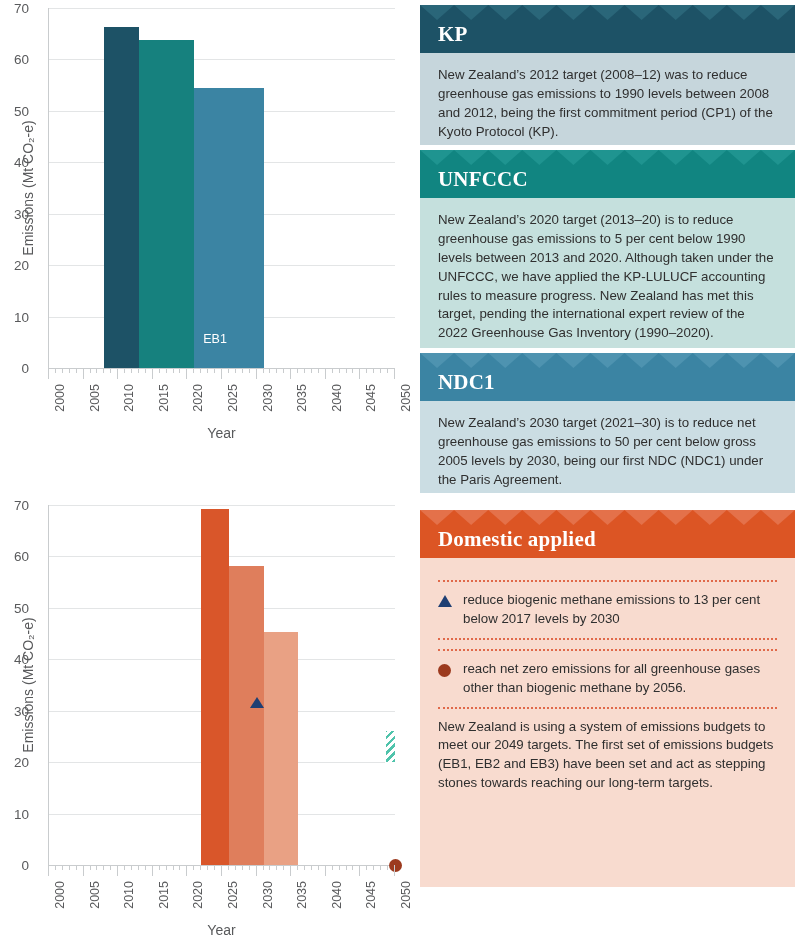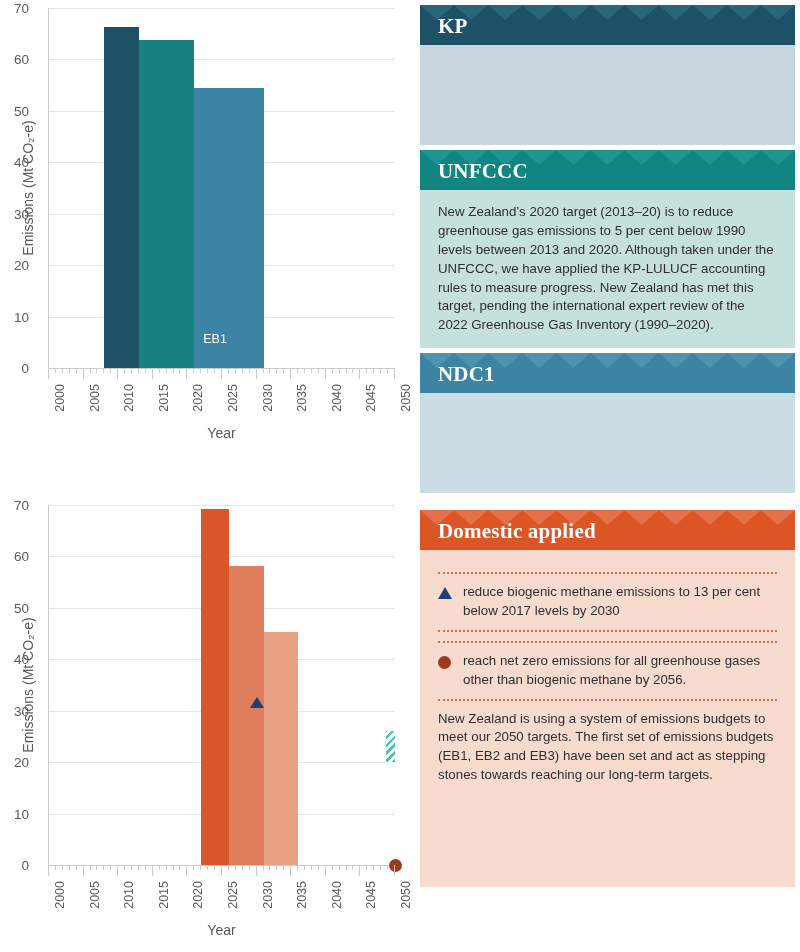--- a/index.html
+++ b/index.html
@@ -133,21 +133,21 @@
     position: absolute;
     left: 415px; top: 0;
     width: 385px; height: 952px;
   }
   .card {
     position: absolute;
     left: 5px; right: 5px;
   }
   .card-header {
     position: relative;
-    height: 40px;
+    height: 48px;
     overflow: hidden;
     color: #ffffff;
   }
   .card-header .zig {
     position: absolute;
     left: 0; right: 0; top: 0;
     height: 15px;
   }
   .card-header .htitle {
     position: absolute;
@@ -419,20 +419,23 @@
               <polygon points="136.36363636363637,0 153.40909090909093,15 170.45454545454547,0" fill="#2a6679"></polygon>
               <polygon points="170.45454545454547,0 187.5,15 204.54545454545456,0" fill="#2a6679"></polygon>
               <polygon points="204.54545454545456,0 221.59090909090912,15 238.63636363636365,0" fill="#2a6679"></polygon>
               <polygon points="238.63636363636365,0 255.6818181818182,15 272.72727272727275,0" fill="#2a6679"></polygon>
               <polygon points="272.72727272727275,0 289.7727272727273,15 306.81818181818187,0" fill="#2a6679"></polygon>
               <polygon points="306.81818181818187,0 323.8636363636364,15 340.90909090909093,0" fill="#2a6679"></polygon>
               <polygon points="340.90909090909093,0 357.9545454545455,15 375,0" fill="#2a6679"></polygon>
             </svg></div>
        <div class="htitle">KP</div>
      </div>
+     <div class="card-body">
+       <p>New Zealand’s 2012 target (2008–12) was to reduce greenhouse gas emissions to 1990 levels between 2008 and 2012, being the first commitment period (CP1) of the Kyoto Protocol (KP).</p>
+     </div>
       </div>
       <div class="card" style="top: 150px; height: 198px; background: rgb(197, 224, 221);">
         <div class="card-header" style="background:#118581">
        <div class="zig"><svg width="100%" height="15" viewBox="0 0 375 15" preserveAspectRatio="none">
             <rect width="375" height="15" fill="#118581"></rect>
               <polygon points="0,0 17.045454545454547,15 34.09090909090909,0" fill="#1f9490"></polygon>
               <polygon points="34.09090909090909,0 51.13636363636364,15 68.18181818181819,0" fill="#1f9490"></polygon>
               <polygon points="68.18181818181819,0 85.22727272727273,15 102.27272727272728,0" fill="#1f9490"></polygon>
               <polygon points="102.27272727272728,0 119.31818181818183,15 136.36363636363637,0" fill="#1f9490"></polygon>
               <polygon points="136.36363636363637,0 153.40909090909093,15 170.45454545454547,0" fill="#1f9490"></polygon>
@@ -459,20 +462,23 @@
               <polygon points="102.27272727272728,0 119.31818181818183,15 136.36363636363637,0" fill="#4e93b0"></polygon>
               <polygon points="136.36363636363637,0 153.40909090909093,15 170.45454545454547,0" fill="#4e93b0"></polygon>
               <polygon points="170.45454545454547,0 187.5,15 204.54545454545456,0" fill="#4e93b0"></polygon>
               <polygon points="204.54545454545456,0 221.59090909090912,15 238.63636363636365,0" fill="#4e93b0"></polygon>
               <polygon points="238.63636363636365,0 255.6818181818182,15 272.72727272727275,0" fill="#4e93b0"></polygon>
               <polygon points="272.72727272727275,0 289.7727272727273,15 306.81818181818187,0" fill="#4e93b0"></polygon>
               <polygon points="306.81818181818187,0 323.8636363636364,15 340.90909090909093,0" fill="#4e93b0"></polygon>
               <polygon points="340.90909090909093,0 357.9545454545455,15 375,0" fill="#4e93b0"></polygon>
             </svg></div>
        <div class="htitle">NDC1</div>
+     </div>
+     <div class="card-body">
+       <p>New Zealand’s 2030 target (2021–30) is to reduce net greenhouse gas emissions to 50 per cent below gross 2005 levels by 2030, being our first NDC (NDC1) under the Paris Agreement.</p>
      </div>
       </div>
       <div class="card" style="top: 510px; height: 377px; background: rgb(248, 219, 207);">
         <div class="card-header" style="background:#dc5524">
      <div class="zig"><svg width="100%" height="15" viewBox="0 0 375 15" preserveAspectRatio="none">
             <rect width="375" height="15" fill="#dc5524"></rect>
               <polygon points="0,0 17.045454545454547,15 34.09090909090909,0" fill="#e4714a"></polygon>
               <polygon points="34.09090909090909,0 51.13636363636364,15 68.18181818181819,0" fill="#e4714a"></polygon>
               <polygon points="68.18181818181819,0 85.22727272727273,15 102.27272727272728,0" fill="#e4714a"></polygon>
               <polygon points="102.27272727272728,0 119.31818181818183,15 136.36363636363637,0" fill="#e4714a"></polygon>
@@ -496,18 +502,18 @@
      </div>
           <div class="dotted-rule"></div>
           <div class="dotted-rule"></div>
      <div class="bullet-row">
        <div class="bullet-ico">
               <div class="ico-dot"></div>
             </div>
        <div class="bullet-text">reach net zero emissions for all greenhouse gases other than biogenic methane by 2056.</div>
      </div>
      <div class="dotted-rule"></div>
-     <p>New Zealand is using a system of emissions budgets to meet our 2050 targets. The first set of emissions budgets (EB1, EB2 and EB3) have been set and act as stepping stones towards reaching our long-term targets.</p>
+     <p>New Zealand is using a system of emissions budgets to meet our 2049 targets. The first set of emissions budgets (EB1, EB2 and EB3) have been set and act as stepping stones towards reaching our long-term targets.</p>
    </div>
       </div>
     </div>
 
 </div>
 
 </body></html>

